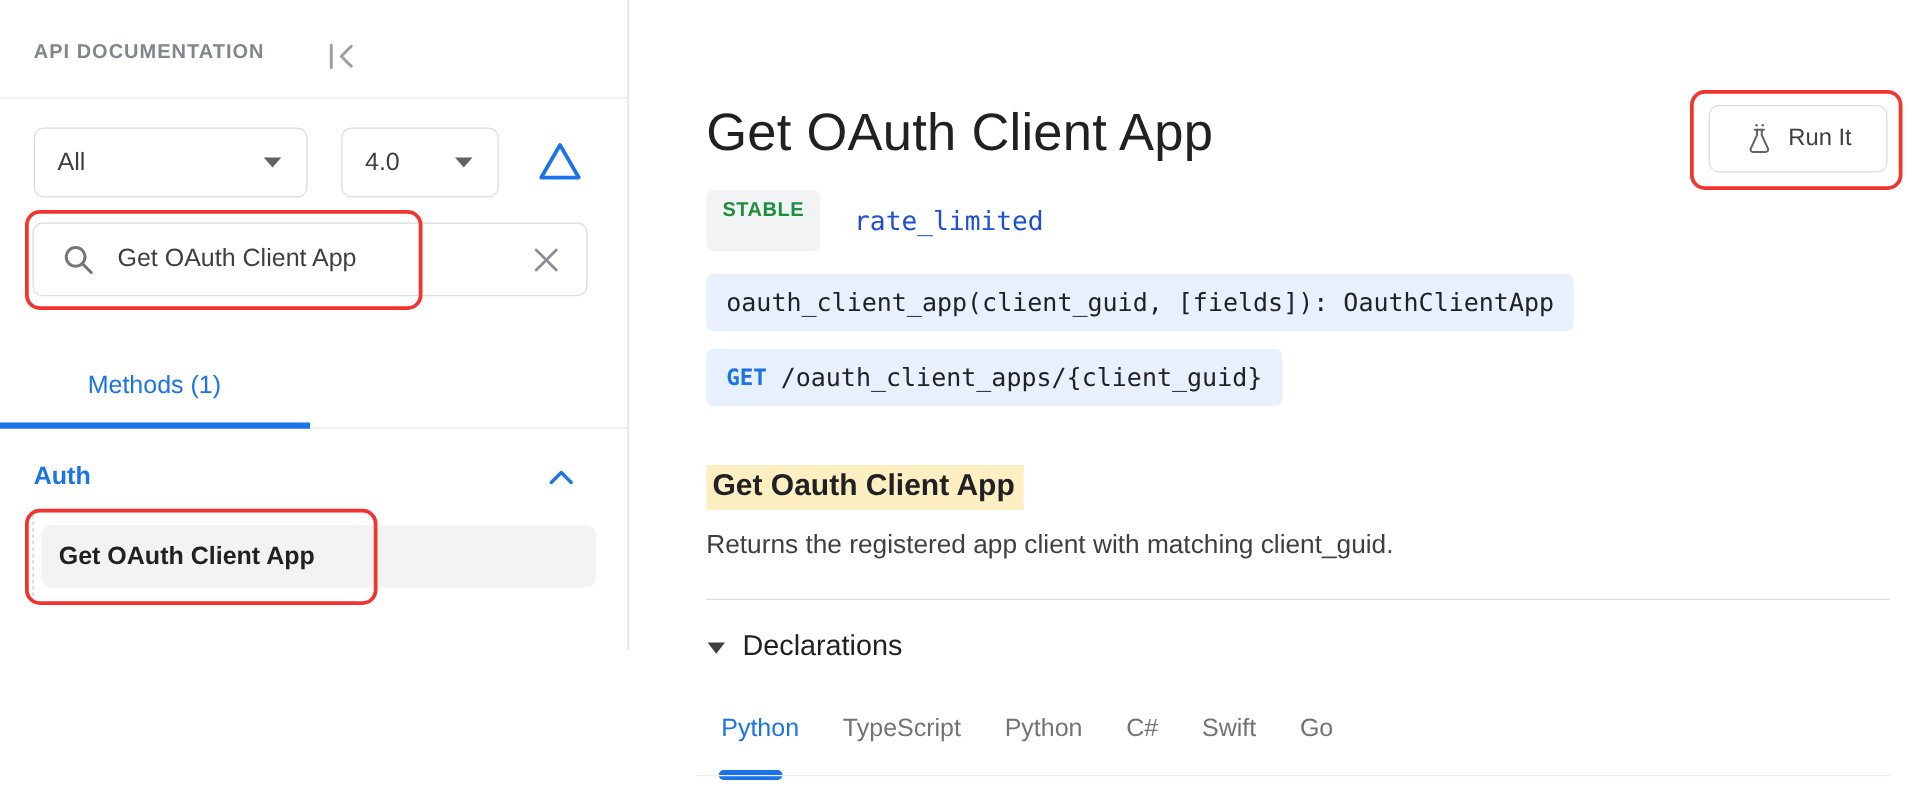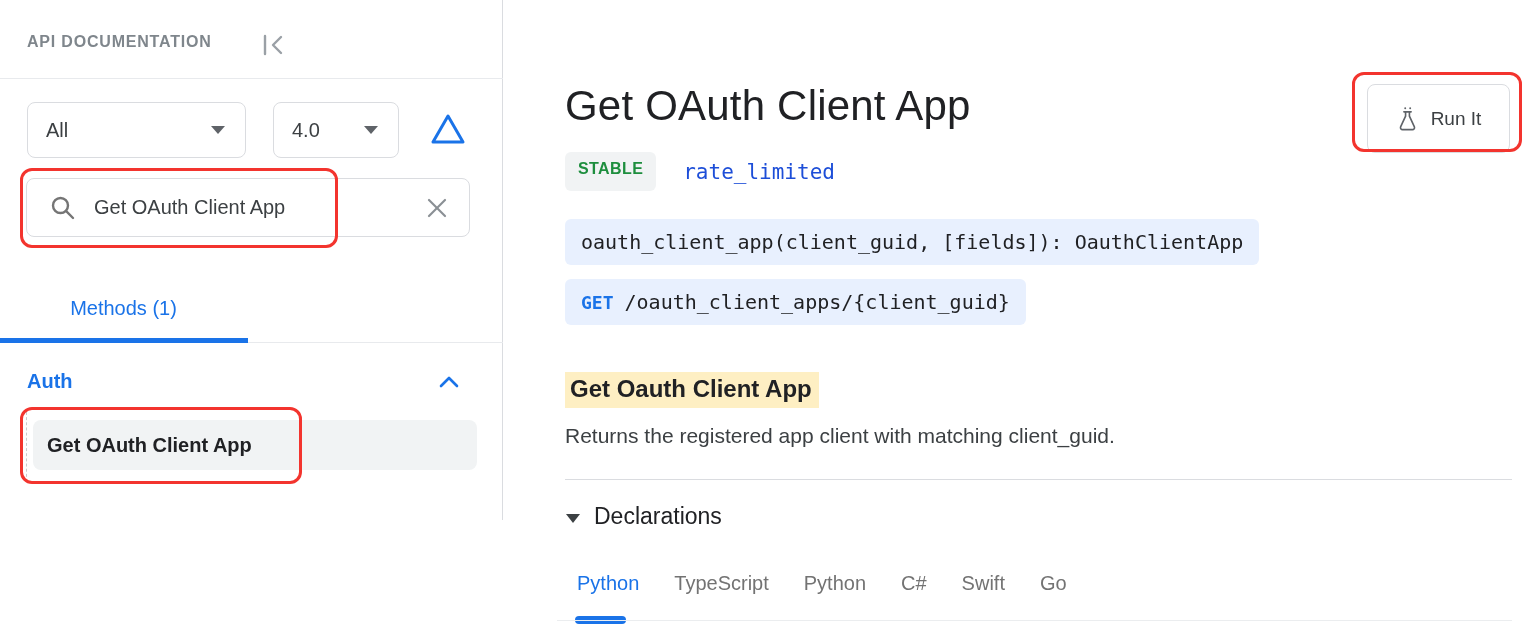--- a/index.html
+++ b/index.html
@@ -36,26 +36,26 @@
 
   .auth-row { left:27px; top:370px; width:432px; display:flex; align-items:center; justify-content:space-between; cursor:pointer; }
   .auth-label { font-size:20px; font-weight:700; color:#1a73e8; }
   .guide-dash { left:26px; top:412px; height:70px; width:0; border-left:1px dashed #c8cacd; }
   .method-item { left:33px; top:420px; width:444px; height:50px; background:#f1f3f4; border-radius:8px;
                  display:flex; align-items:center; padding-left:14px; font-size:20px; font-weight:700;
                  color:#202124; cursor:pointer; }
 
   
   .page-title { left:565px; top:82px; font-size:42px; font-weight:500; color:#202124; letter-spacing:.2px; }
-  .run-btn { left:1367px; top:84px; width:143px; height:69px; border:1px solid #dadce0; border-radius:8px;
+  .run-btn { left:1367px; top:84px; width:143px; height:54px; border:1px solid #dadce0; border-radius:8px;
              background:#fff; display:flex; align-items:center; justify-content:center; gap:12px; cursor:pointer; }
   .run-label { font-size:19px; font-weight:500; color:#3c4043; }
 
   .badge-row { left:565px; top:152px; display:flex; align-items:center; gap:27px; }
-  .stable-badge { background:#f1f3f4; border-radius:6px; height:39px; line-height:33px; padding:0 13px;
+  .stable-badge { background:#f1f3f4; border-radius:6px; height:49px; line-height:33px; padding:0 13px;
                   font-size:16px; font-weight:700; letter-spacing:.4px; color:#1e8e3e; }
   .rate-tag { font-family:"DejaVu Sans Mono", monospace; font-size:21px; color:#1d4ed8; }
 
   .chip { left:565px; height:46px; background:#e8f0fe; border-radius:6px; display:inline-flex;
           align-items:center; padding:0 16px; font-family:"DejaVu Sans Mono", monospace; font-size:20px; color:#202124; }
   .chip-signature { top:219px; }
   .chip-endpoint { top:279px; }
   .http-method { color:#1a73e8; font-weight:700; margin-right:11px; font-size:18px; }
 
   .hl-heading { left:565px; top:372px; display:inline-block; background:#feefc3; padding:3px 7px 5px 5px;

